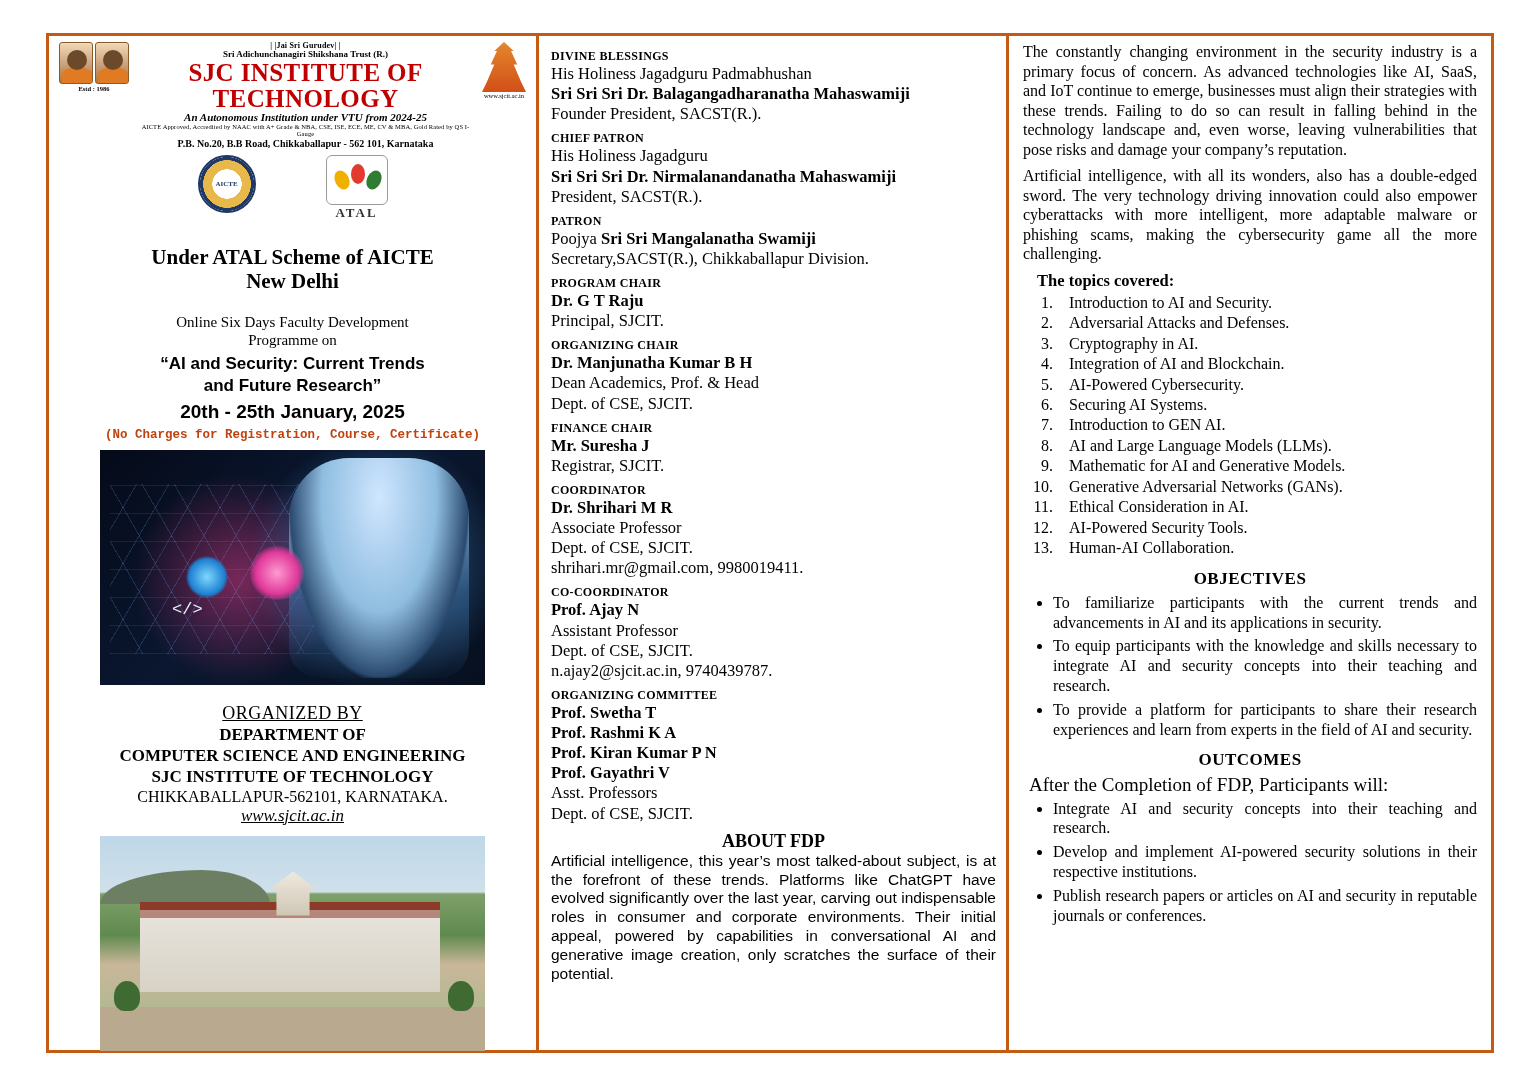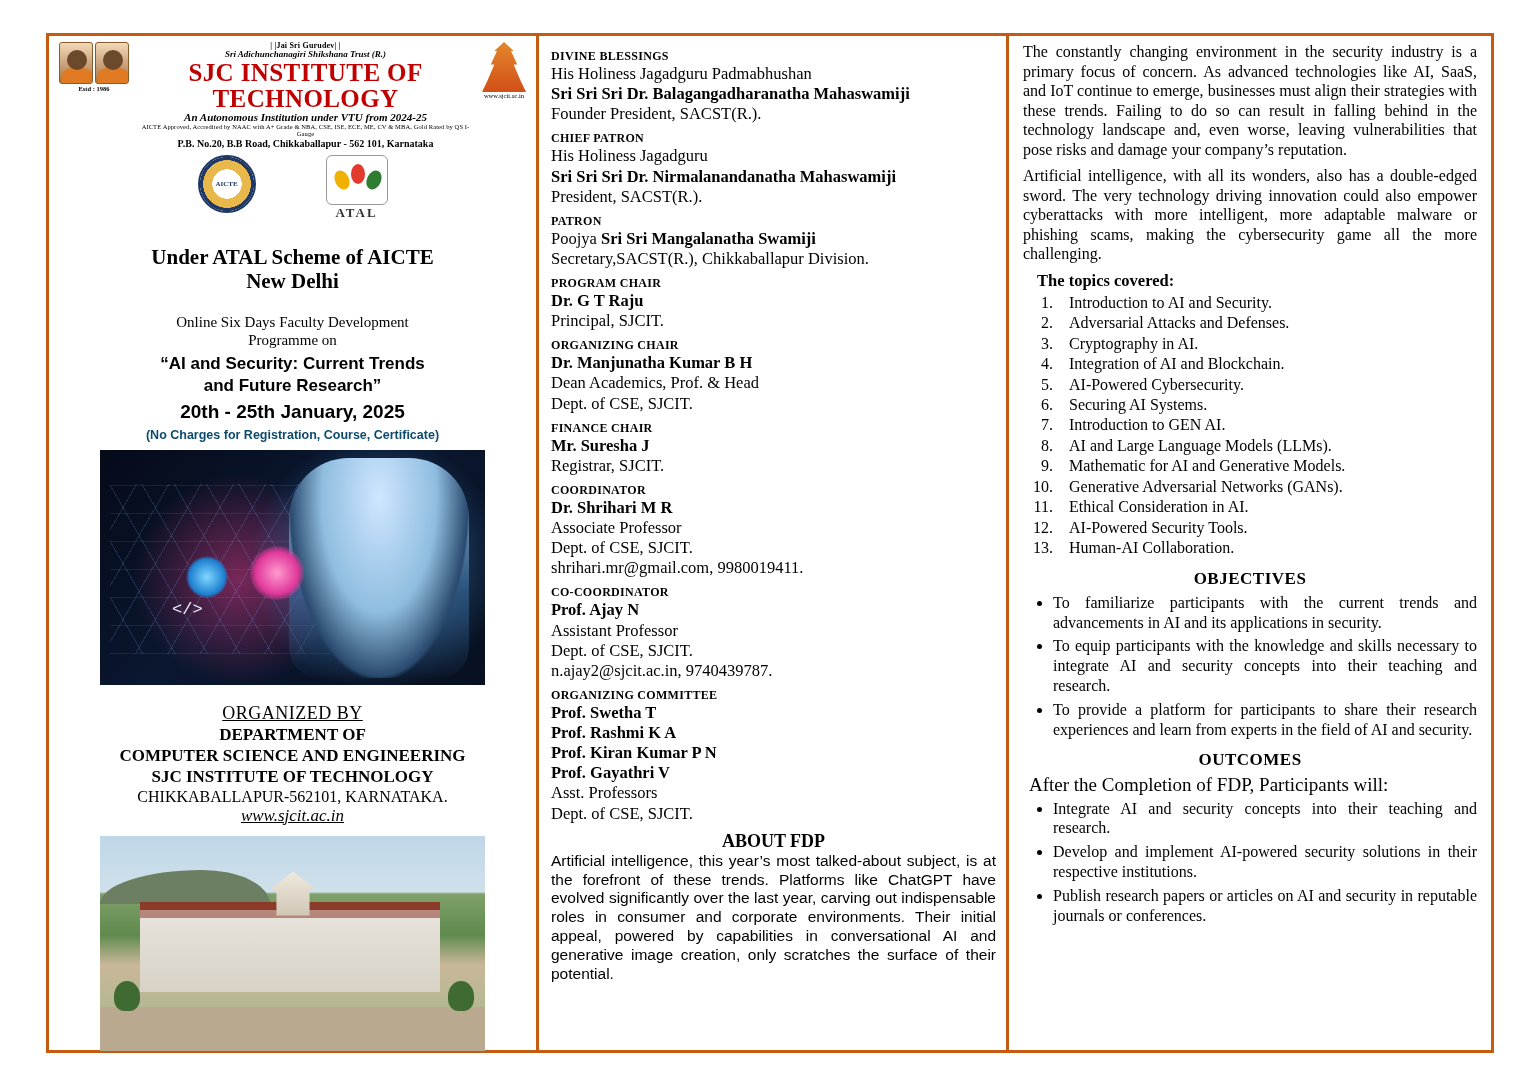--- a/index.html
+++ b/index.html
@@ -32,21 +32,21 @@
   .col-right {
     flex:1;
     padding:6px 14px 4px 14px;
   }
 
   
   .hdr { display:flex; align-items:flex-start; gap:6px; }
   .hdr-logo { flex:0 0 auto; text-align:center; }
   .hdr-mid { flex:1; text-align:center; line-height:1.05; }
   .jaisri { font-size:8px; font-weight:bold; letter-spacing:.2px; }
-  .trust { font-size:9px; font-weight:bold;font-style:italic; }
+  .trust { font-size:9px; font-weight:bold; }
   .instname {
     font-family:"Liberation Serif", serif;
     font-weight:bold; font-size:25px; color:#c00000;
     letter-spacing:.4px; line-height:1.05;
   }
   .autonom { font-size:11px; font-weight:bold; font-style:italic; }
   .aicte-line { font-size:6.5px; letter-spacing:.1px; }
   .pb-line { font-size:10px; font-weight:bold; margin-top:1px; }
 
   .swami-pair { display:flex; gap:2px; }
@@ -101,21 +101,21 @@
   .sub1 { text-align:center; font-size:15px; margin-top:20px; line-height:1.2; }
   .title-q {
     text-align:center; font-family:"Liberation Sans", sans-serif;
     font-weight:bold; font-size:17px; line-height:1.25; margin-top:4px;
   }
   .dates {
     text-align:center; font-family:"Liberation Sans", sans-serif;
     font-weight:bold; font-size:19px; margin-top:5px;
   }
   .nocharge {
-    text-align:center; color:#0c4a6e; font-family:Liberation Sans, sans-serif;
+    text-align:center; color:#c2410c; font-family:Liberation Mono, monospace;
     font-weight:bold; font-size:12.5px; margin-top:5px;
   }
 
   .img-ai {
     margin:8px auto 0; width:385px; height:235px;
     background:
       radial-gradient(circle at 72% 48%, rgba(90,180,255,.55) 0%, rgba(10,20,50,0) 42%),
       radial-gradient(circle at 36% 55%, rgba(255,60,140,.45) 0%, rgba(10,20,50,0) 38%),
       linear-gradient(135deg,#050a18 0%, #0a1730 45%, #07101f 100%);
     position:relative; overflow:hidden;

